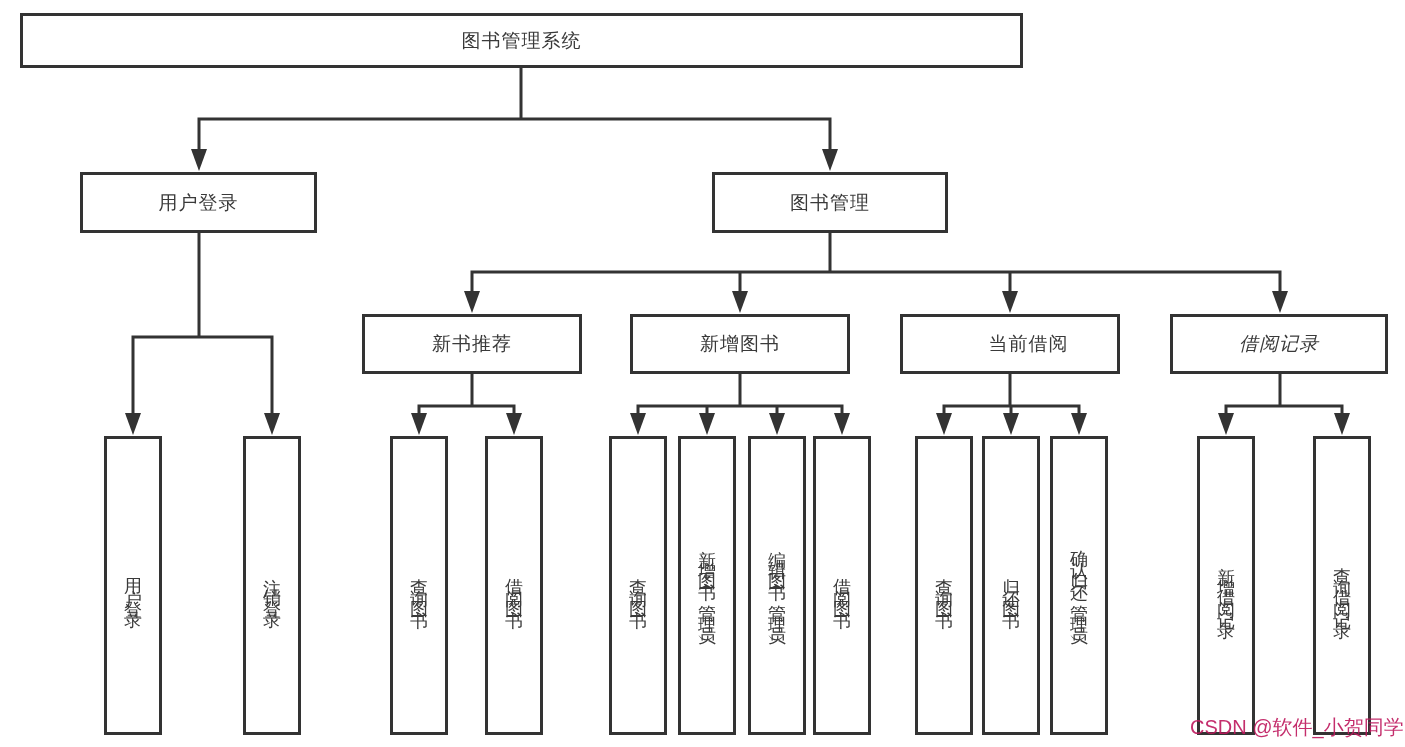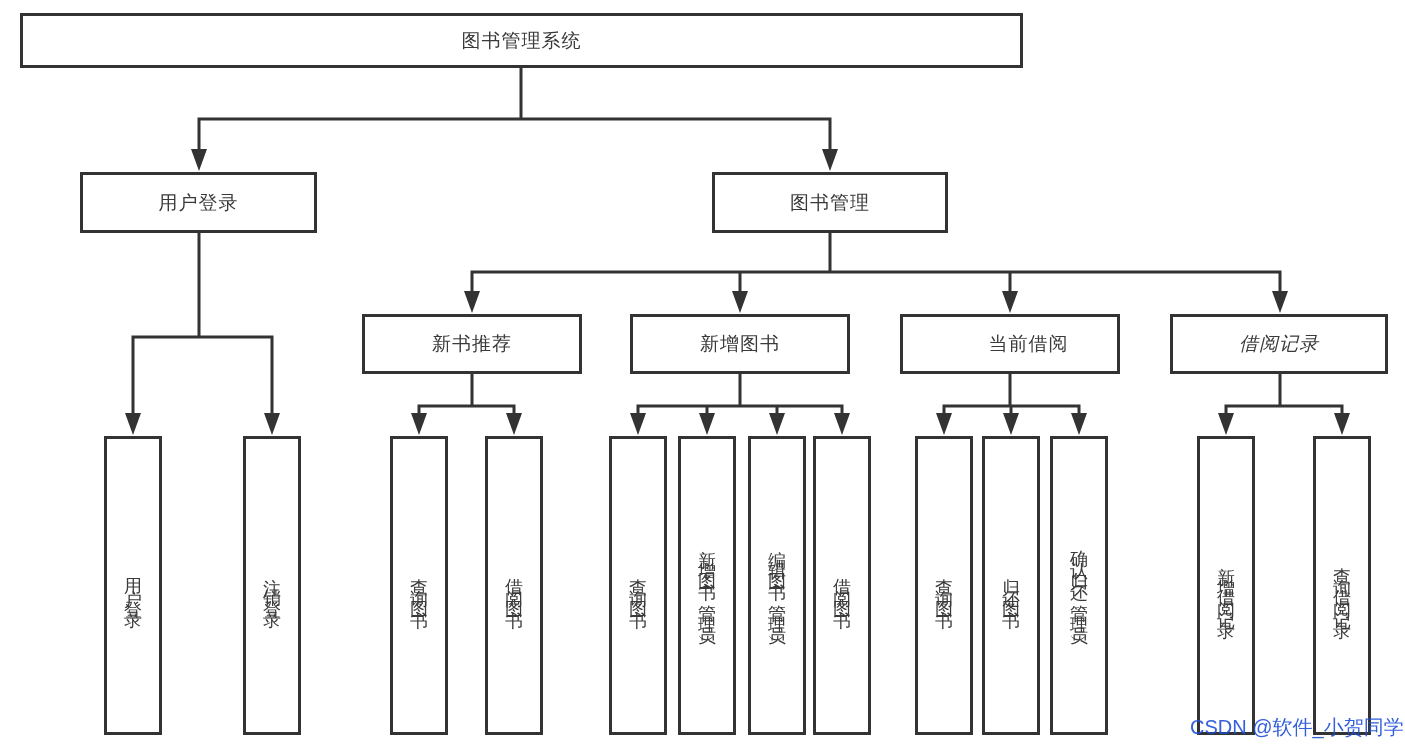--- a/index.html
+++ b/index.html
@@ -73,21 +73,21 @@
   .leaf.p10 { left: 982px; }
   .leaf.p11 { left: 1050px; }
   .leaf.p12 { left: 1197px; }
   .leaf.p13 { left: 1313px; }
 
   .watermark {
     position: absolute;
     left: 1190px;
     top: 714px;
     font-size: 20px;
-    color: #1d4ed8;
+    color: #be185d;
     opacity: 0.9;
     white-space: nowrap;
   }
 </style>
 </head>
 <body>
 
 <div class="canvas">
 
   <svg class="connectors" viewBox="0 0 1405 747" xmlns="http://www.w3.org/2000/svg">

